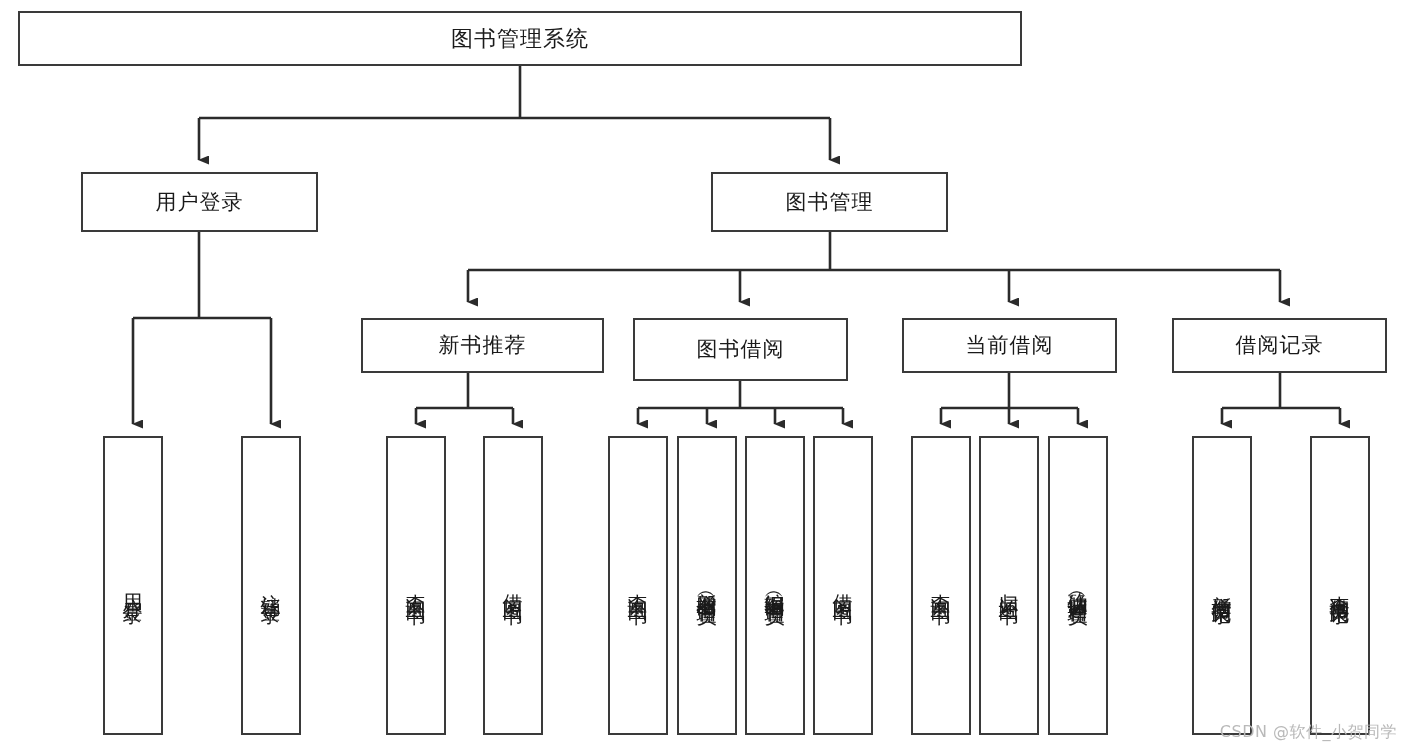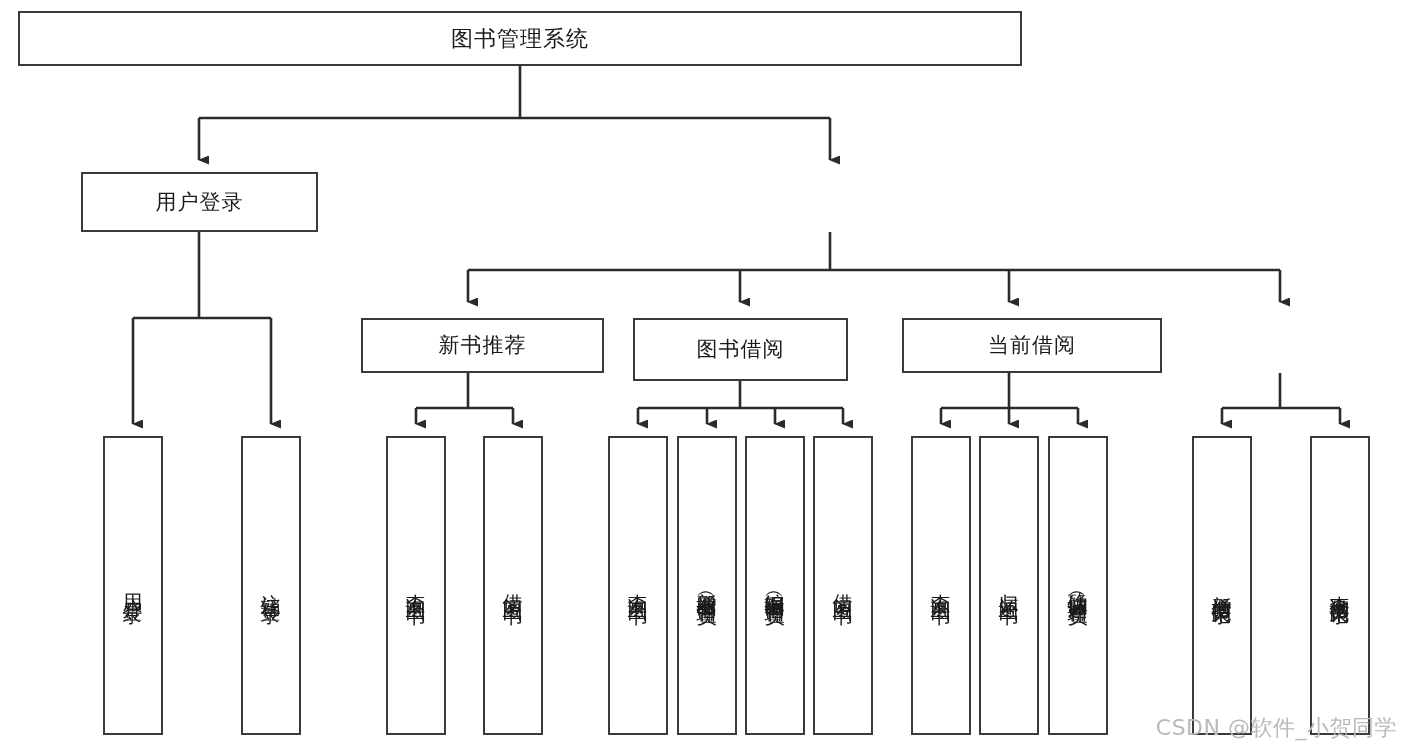--- a/index.html
+++ b/index.html
@@ -40,21 +40,21 @@
     font-size:20px;
     letter-spacing:4px;
     line-height:1;
   }
   .node.vert.long .lbl{font-size:20px;letter-spacing:2px;}
 
   .watermark{
     position:absolute;
     right:8px;
     bottom:4px;
-    font-size:22px;
+    font-size:16px;
     color:#b9b9b9;
     white-space:nowrap;
     letter-spacing:0.5px;
   }
 </style>
 </head>
 <body>
 
 <div id="canvas">
 
@@ -108,29 +108,35 @@
     </g>
   </svg>
 
   <div class="node root horiz" style="left:18px;top:11px;width:1004px;height:55px;">
     <span class="lbl">图书管理系统</span>
   </div>
 
   <div class="node horiz" style="left:81px;top:172px;width:237px;height:60px;">
     <span class="lbl">用户登录</span>
   </div>
+  <div class="node horiz" style="left:711px;top:172px;width:237px;height:60px;">
+    <span class="lbl">图书管理</span>
+  </div>
 
   <div class="node horiz" style="left:361px;top:318px;width:243px;height:55px;">
     <span class="lbl">新书推荐</span>
   </div>
   <div class="node horiz" style="left:633px;top:318px;width:215px;height:63px;">
     <span class="lbl">图书借阅</span>
   </div>
-  <div class="node horiz" style="left:902px;top:318px;width:260px;height:55px;">
+  <div class="node horiz" style="left:902px;top:318px;width:215px;height:55px;">
     <span class="lbl">当前借阅</span>
+  </div>
+  <div class="node horiz" style="left:1172px;top:318px;width:215px;height:55px;">
+    <span class="lbl">借阅记录</span>
   </div>
 
   <div class="node vert" style="left:103px;top:436px;width:60px;height:299px;">
     <span class="lbl">用户登录</span>
   </div>
   <div class="node vert" style="left:241px;top:436px;width:60px;height:299px;">
     <span class="lbl">注销登录</span>
   </div>
 
   <div class="node vert" style="left:386px;top:436px;width:60px;height:299px;">

